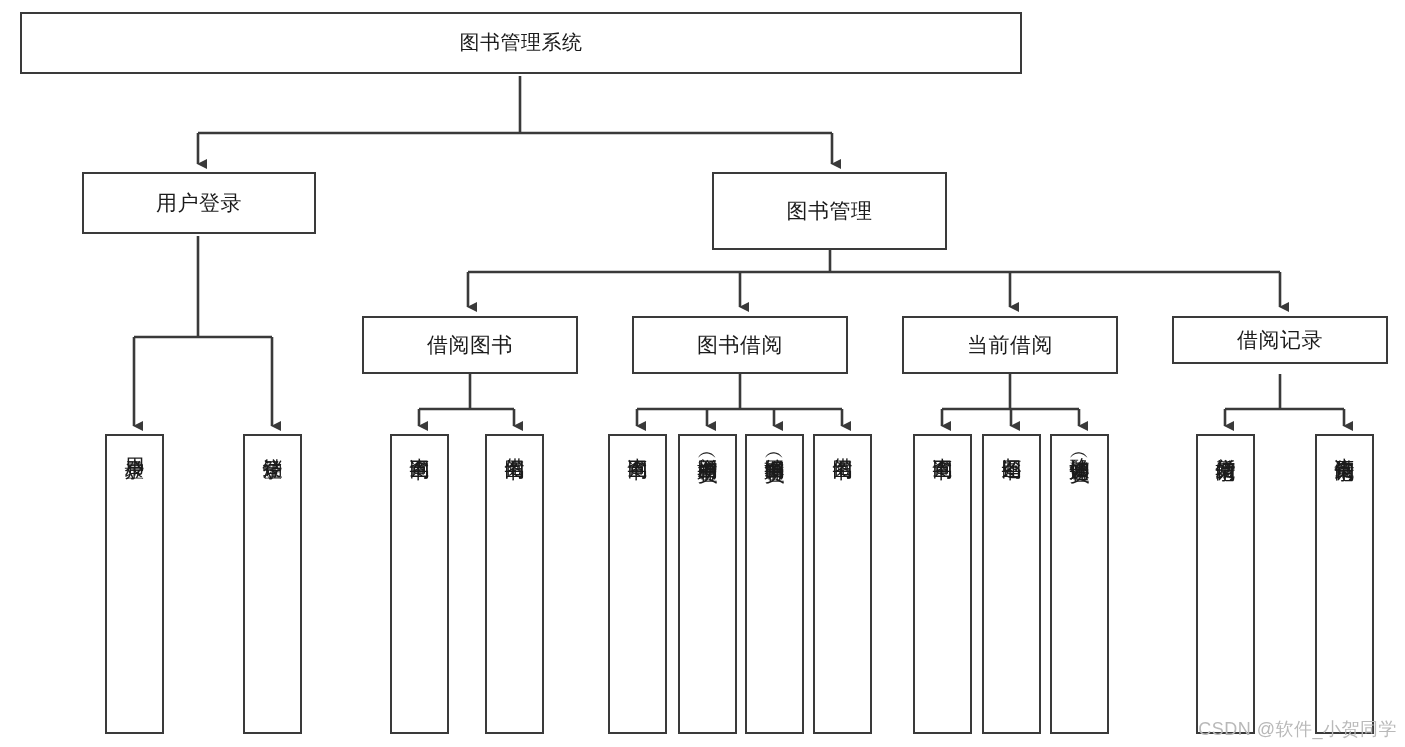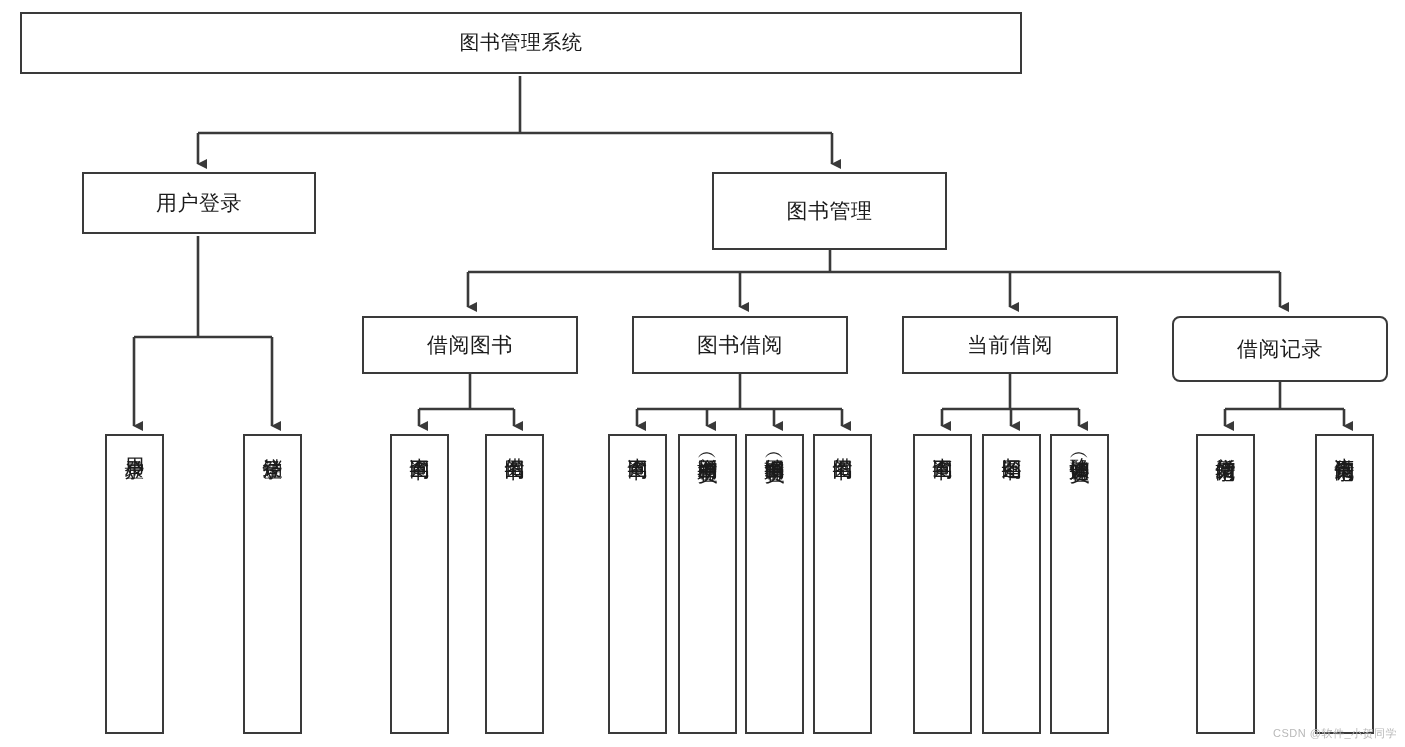--- a/index.html
+++ b/index.html
@@ -58,21 +58,21 @@
   }
   .node.lvl0 .label { font-size: 20px; }
   .node.lvl1 .label { font-size: 21px; }
   .node.lvl2 .label { font-size: 21px; }
   .node.leaf .label { font-size: 20px; }
   .watermark {
     position: absolute;
     right: 8px;
     bottom: 6px;
     color: #b9b9b9;
-    font-size: 11px;
+    font-size: 18px;
     letter-spacing: 0.5px;
     z-index: 5;
     white-space: nowrap;
   }
 </style>
 </head>
 <body>
 
 <div id="canvas">
 
@@ -139,21 +139,21 @@
 
   <div class="node lvl2" style="left:362px; top:316px; width:216px; height:58px;">
     <span class="label">借阅图书</span>
   </div>
   <div class="node lvl2" style="left:632px; top:316px; width:216px; height:58px;align-items:center;">
     <span class="label">图书借阅</span>
   </div>
   <div class="node lvl2" style="left:902px; top:316px; width:216px; height:58px;">
     <span class="label">当前借阅</span>
   </div>
-  <div class="node lvl2" style="left:1172px; top:316px; width:216px; height:66px;border-radius:8px;">
+  <div class="node lvl2" style="left:1172px; top:316px; width:216px; height:48px;">
     <span class="label">借阅记录</span>
   </div>
 
   <div class="node leaf vertical" style="left:105px; top:434px; width:59px; height:300px;">
     <span class="label">用户登录</span>
   </div>
   <div class="node leaf vertical" style="left:243px; top:434px; width:59px; height:300px;">
     <span class="label">注销登录</span>
   </div>
 

